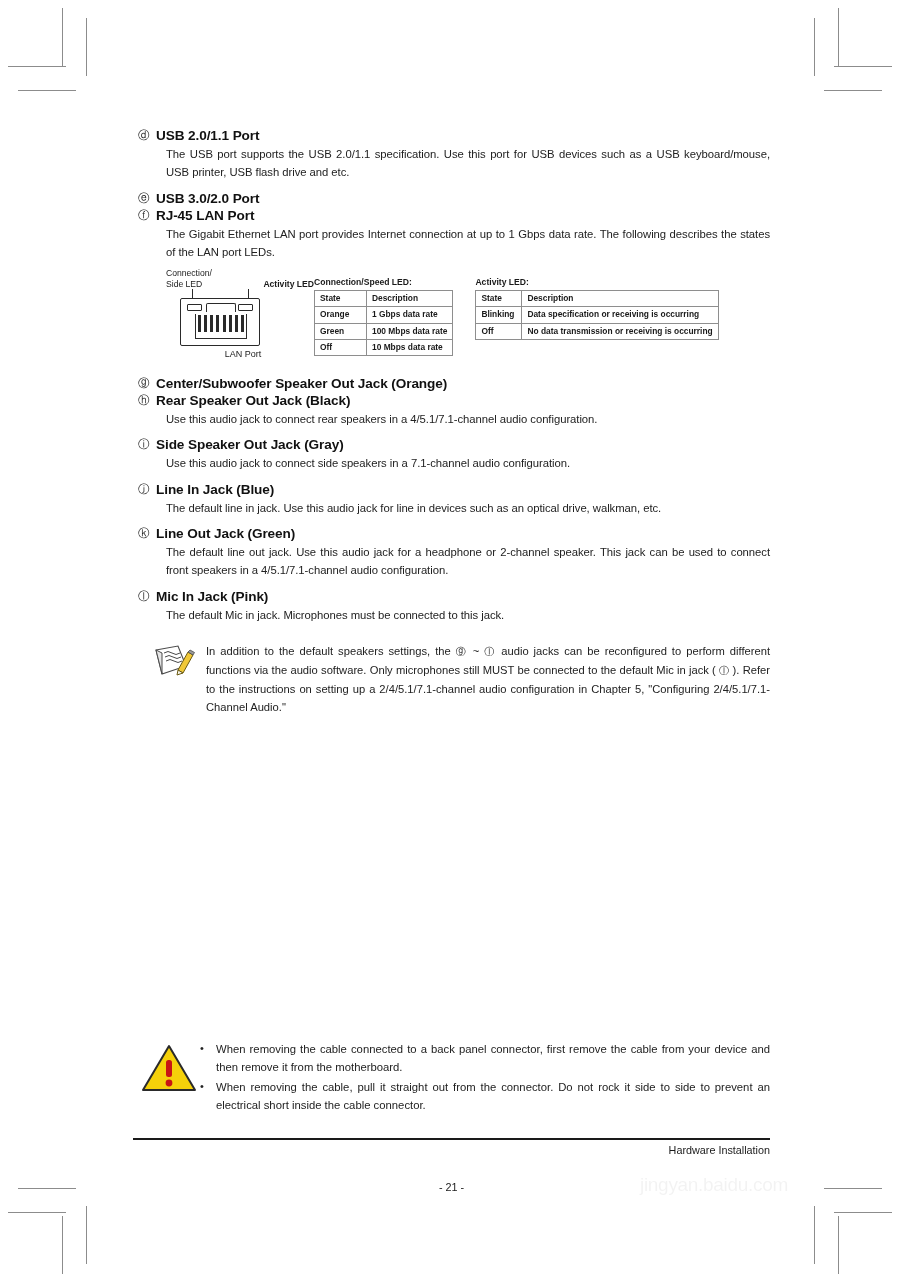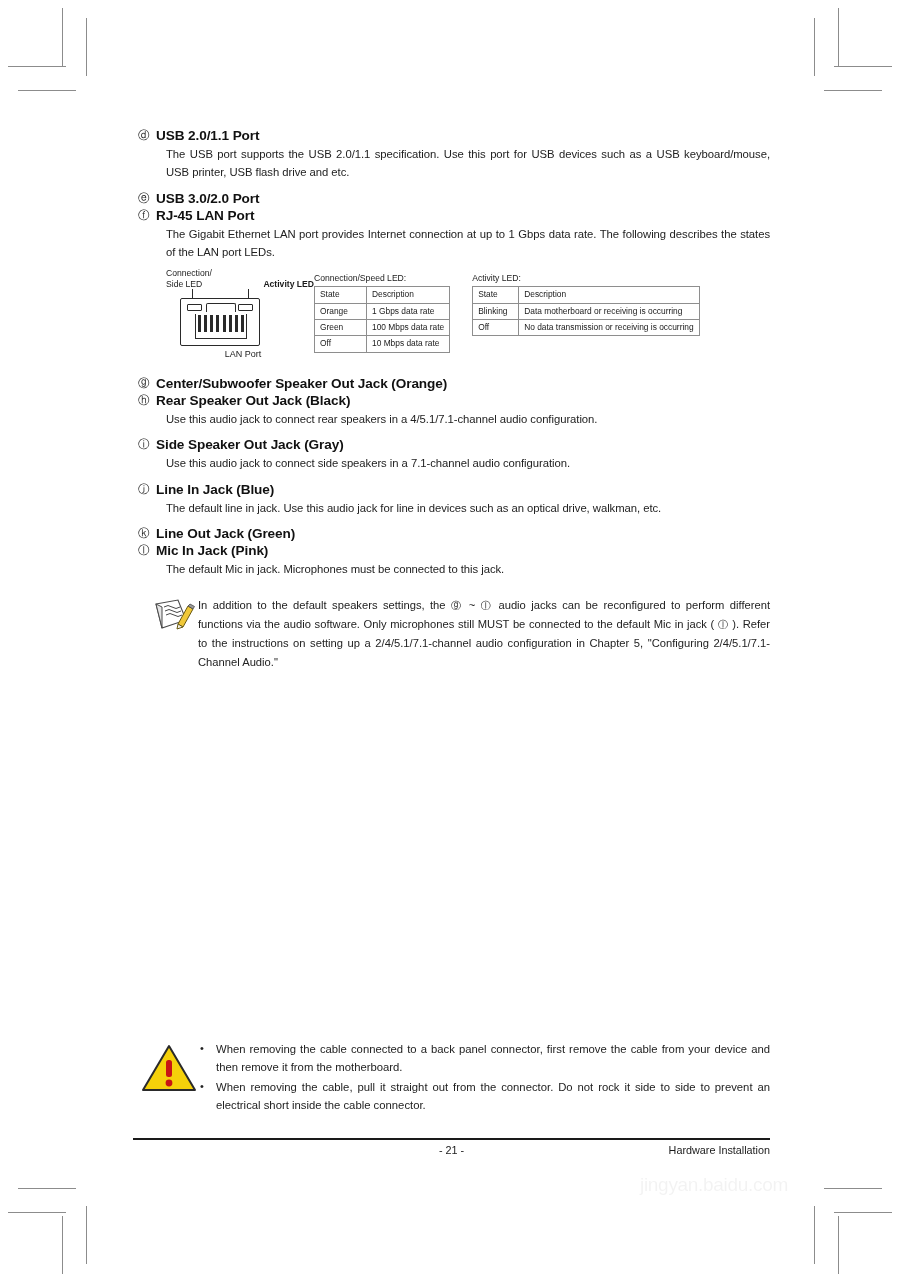--- a/index.html
+++ b/index.html
@@ -57,21 +57,21 @@
     text-align: justify;
     color: #222;
     letter-spacing: -0.05px;
   }
   .body-text.tight { margin-bottom: 4px; }
 
   
   .lan-block {
     margin: 4px 0 16px 28px;
     display: flex;
-    align-items: flex-start;
+    align-items: center;
   }
 
   .lan-figure {
     width: 148px;
     flex: 0 0 148px;
     position: relative;
     font-size: 8.6px;
     line-height: 1.22;
     color: #1a1a1a;
   }
@@ -120,21 +120,21 @@
   .rj45 .pins {
     position: absolute; left: 17px; top: 16px;
     width: 46px; height: 17px;
     display: flex; justify-content: space-between;
   }
   .rj45 .pins i { width: 3px; background: #2a2a2a; display: block; }
   .lan-caption { text-align: center; margin-top: 3px; font-size: 9px; padding-left:6px;}
 
   
   .led-tables { display: flex; flex: 1; gap: 22px; padding-top: 8px; }
-  .tbl-group { font-size: 8.4px; }
+  .tbl-group { font-size: 8.4px; font-weight: bold; }
   .tbl-caption { margin-bottom: 3px; font-size: 8.6px; color:#1a1a1a; }
   table.led {
     border-collapse: collapse;
     font-size: 8.4px;
     color: #1a1a1a;
   }
   table.led td {
     border: 1px solid #8e8e8e;
     padding: 2px 5px;
     line-height: 1.35;
@@ -155,21 +155,21 @@
     width: 44px; height: 34px;
     position: relative;
     margin-top: 2px;
   }
   .note-text {
     font-size: 11.2px;
     line-height: 1.68;
     text-align: justify;
     color: #222;
     flex: 1;
-    margin-left: 2px;
+    margin-left: 10px;
   }
   .note-text .mk { font-size: 10px; }
 
   
   .warn-box {
     position: absolute;
     left: 138px;
     top: 1040px;
     width: 632px;
     display: flex;
@@ -198,20 +198,21 @@
   .footer {
     position: absolute;
     left: 133px; top: 1144px;
     width: 637px;
     font-size: 10.8px;
     color: #1a1a1a;
   }
   .footer .pg {
     position: absolute; left: 0; right: 0;
     text-align: center;
+    margin-top: 37px;
   }
   .footer .sect { position: absolute; right: 0; }
 
   
   .watermark {
     position: absolute;
     left: 640px; top: 1172px;
     width: 240px;
     pointer-events: none;
     user-select: none;
@@ -343,21 +344,21 @@
         <div class="tbl-group g2">
           <div class="tbl-caption">Activity LED:</div>
           <table class="led">
             <tbody>
               <tr>
                 <td class="state-col">State</td>
                 <td>Description</td>
               </tr>
               <tr>
                 <td class="state-col">Blinking</td>
-                <td>Data motherboard or receiving is occurring</td>
+                <td>Data specification or receiving is occurring</td>
               </tr>
               <tr>
                 <td class="state-col">Off</td>
                 <td>No data transmission or receiving is occurring</td>
               </tr>
             </tbody>
           </table>
         </div>
 
       </div>
@@ -393,20 +394,21 @@
       <span class="head-title">Line In Jack (Blue)</span>
     </div>
     <p class="body-text">The default line in jack. Use this audio jack for line in devices such as an optical drive, walkman, etc.</p>
   </div>
 
   <div class="entry">
     <div class="head-row">
       <span class="marker">ⓚ</span>
       <span class="head-title">Line Out Jack (Green)</span>
     </div>
+    <p class="body-text">The default line out jack. Use this audio jack for a headphone or 2-channel speaker. This jack can be used to connect front speakers in a 4/5.1/7.1-channel audio configuration.</p>
   </div>
 
   <div class="entry">
     <div class="head-row">
       <span class="marker">ⓛ</span>
       <span class="head-title">Mic In Jack (Pink)</span>
     </div>
     <p class="body-text">The default Mic in jack. Microphones must be connected to this jack.</p>
   </div>
 

